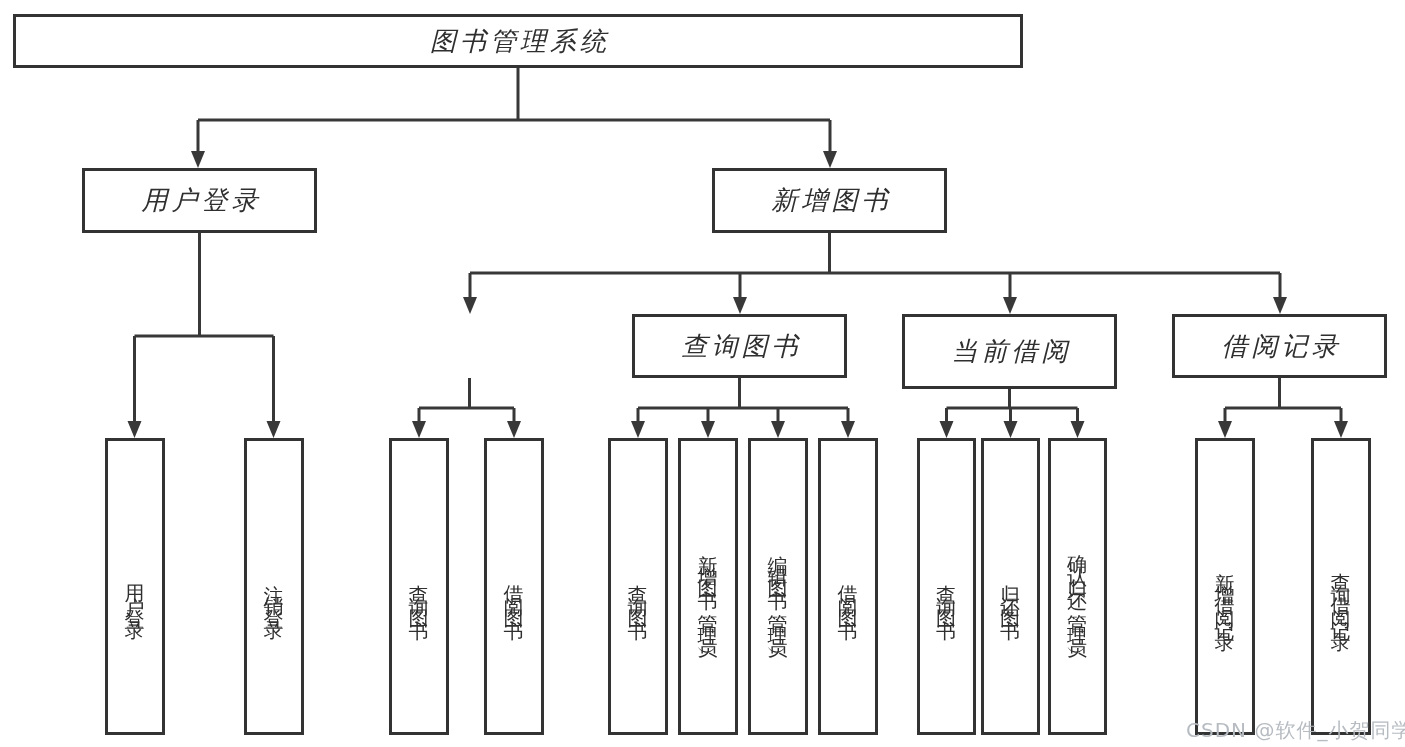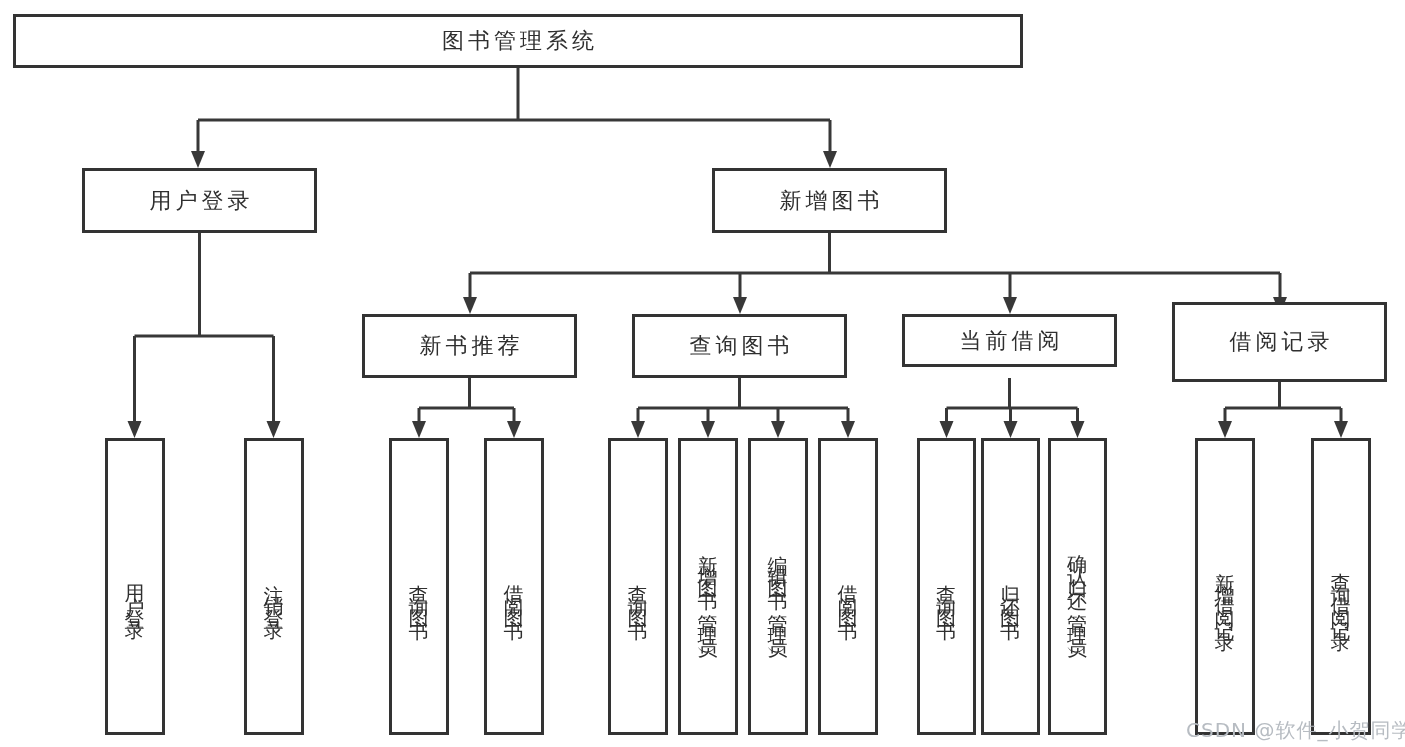--- a/index.html
+++ b/index.html
@@ -14,22 +14,23 @@
     position:relative;width:1405px;height:747px;background:#fff;overflow:hidden;
     font-family:"DejaVu Sans","Liberation Sans",sans-serif;
   }
   #wires{position:absolute;left:0;top:0;z-index:1;}
   .hnode{
     position:absolute;box-sizing:border-box;background:var(--fill);
     border:3px solid var(--border);display:flex;align-items:center;justify-content:center;
     z-index:2;
   }
   .hlbl{
-    font-size:22px;color:var(--text);letter-spacing:4px;white-space:nowrap;
+    font-size:26px;color:var(--text);letter-spacing:4px;white-space:nowrap;
     text-indent:4px; 
+    font-style:italic;
   }
   .vnode{
     position:absolute;box-sizing:border-box;background:var(--fill);
     border:3px solid var(--border);display:flex;align-items:center;justify-content:center;
     z-index:2;
   }
   .vlbl{
     writing-mode:vertical-rl;text-orientation:mixed;
     font-size:20px;color:var(--text);letter-spacing:12px;line-height:1.1;
     padding-top:12px; 
@@ -92,30 +93,27 @@
     <span class="hlbl">图书管理系统</span>
   </div>
 
   <div class="hnode" style="left:82px;top:168px;width:235px;height:65px">
     <span class="hlbl">用户登录</span>
   </div>
   <div class="hnode" style="left:712px;top:168px;width:235px;height:65px">
     <span class="hlbl">新增图书</span>
   </div>
 
-  <div class="hnode" style="left:362px;top:314px;width:215px;height:64px">
-    <span class="hlbl">新书推荐</span>
-  </div>
   <div class="hnode" style="left:632px;top:314px;width:215px;height:64px">
     <span class="hlbl">查询图书</span>
   </div>
-  <div class="hnode" style="left:902px;top:314px;width:215px;height:53px">
+  <div class="hnode" style="left:902px;top:314px;width:215px;height:75px">
     <span class="hlbl">当前借阅</span>
   </div>
-  <div class="hnode" style="left:1172px;top:302px;width:215px;height:80px">
+  <div class="hnode" style="left:1172px;top:314px;width:215px;height:64px">
     <span class="hlbl">借阅记录</span>
   </div>
 
   <div class="vnode" style="left:105px;top:438px;width:60px;height:297px">
     <span class="vlbl">用户登录</span>
   </div>
   <div class="vnode" style="left:244px;top:438px;width:60px;height:297px">
     <span class="vlbl">注销登录</span>
   </div>
 

